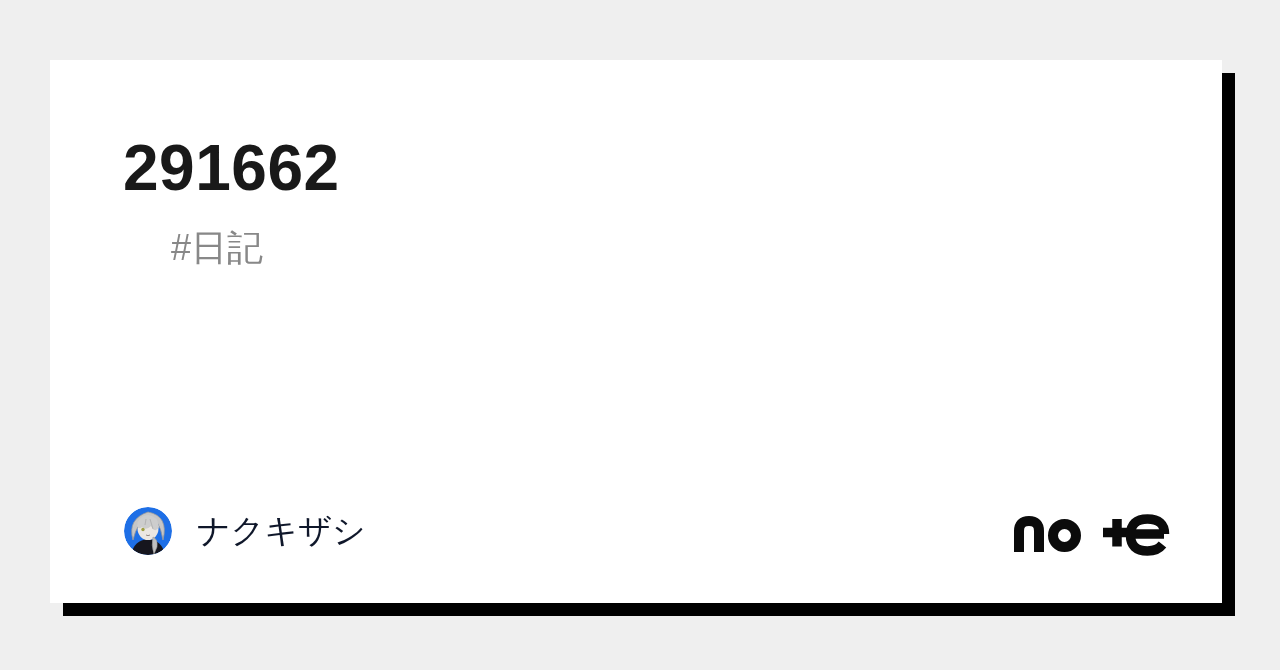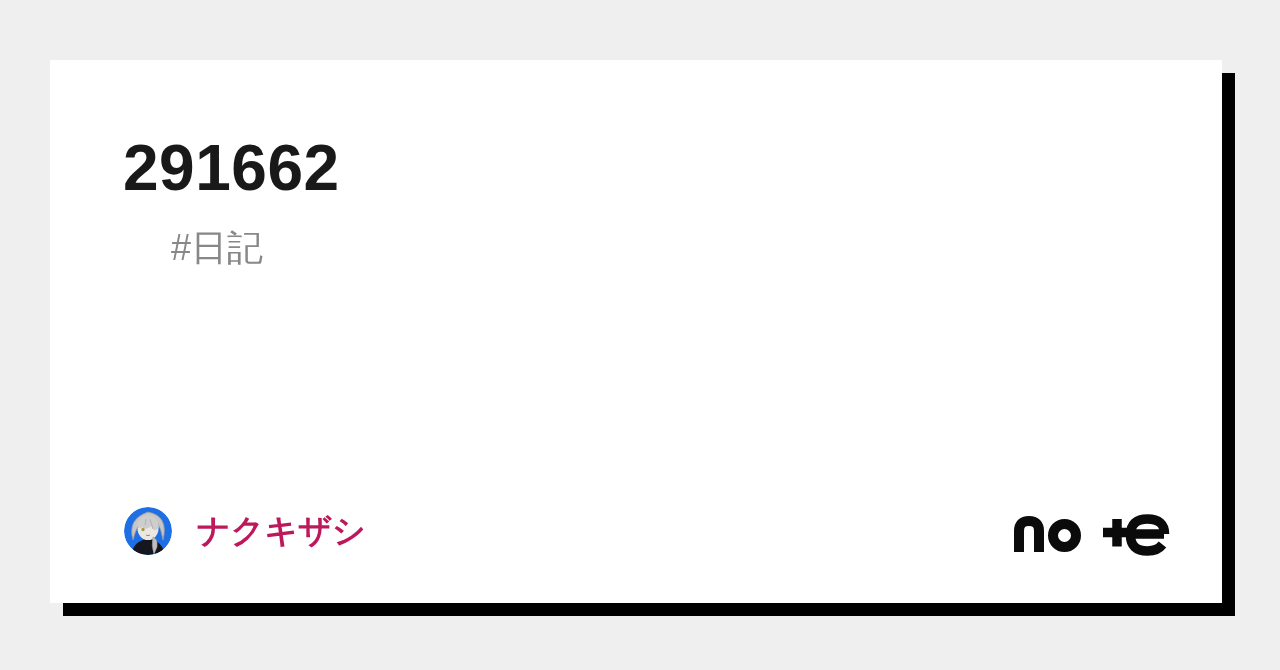--- a/index.html
+++ b/index.html
@@ -57,22 +57,22 @@
     width: 48px;
     height: 48px;
     border-radius: 50%;
     overflow: hidden;
     flex: 0 0 auto;
   }
   .avatar svg { display: block; }
   .author-name {
     margin-left: 25px;
     font-size: 33px;
-    font-weight: 700;
-    color: #be185d;
+    font-weight: 400;
+    color: #0f172a;
     white-space: nowrap;
   }
   .note-logo {
     position: absolute;
     left: 962px;
     top: 452px;
     width: 158px;
     height: 44px;
   }
   .note-logo svg { display: block; width: 158px; height: 44px; }

